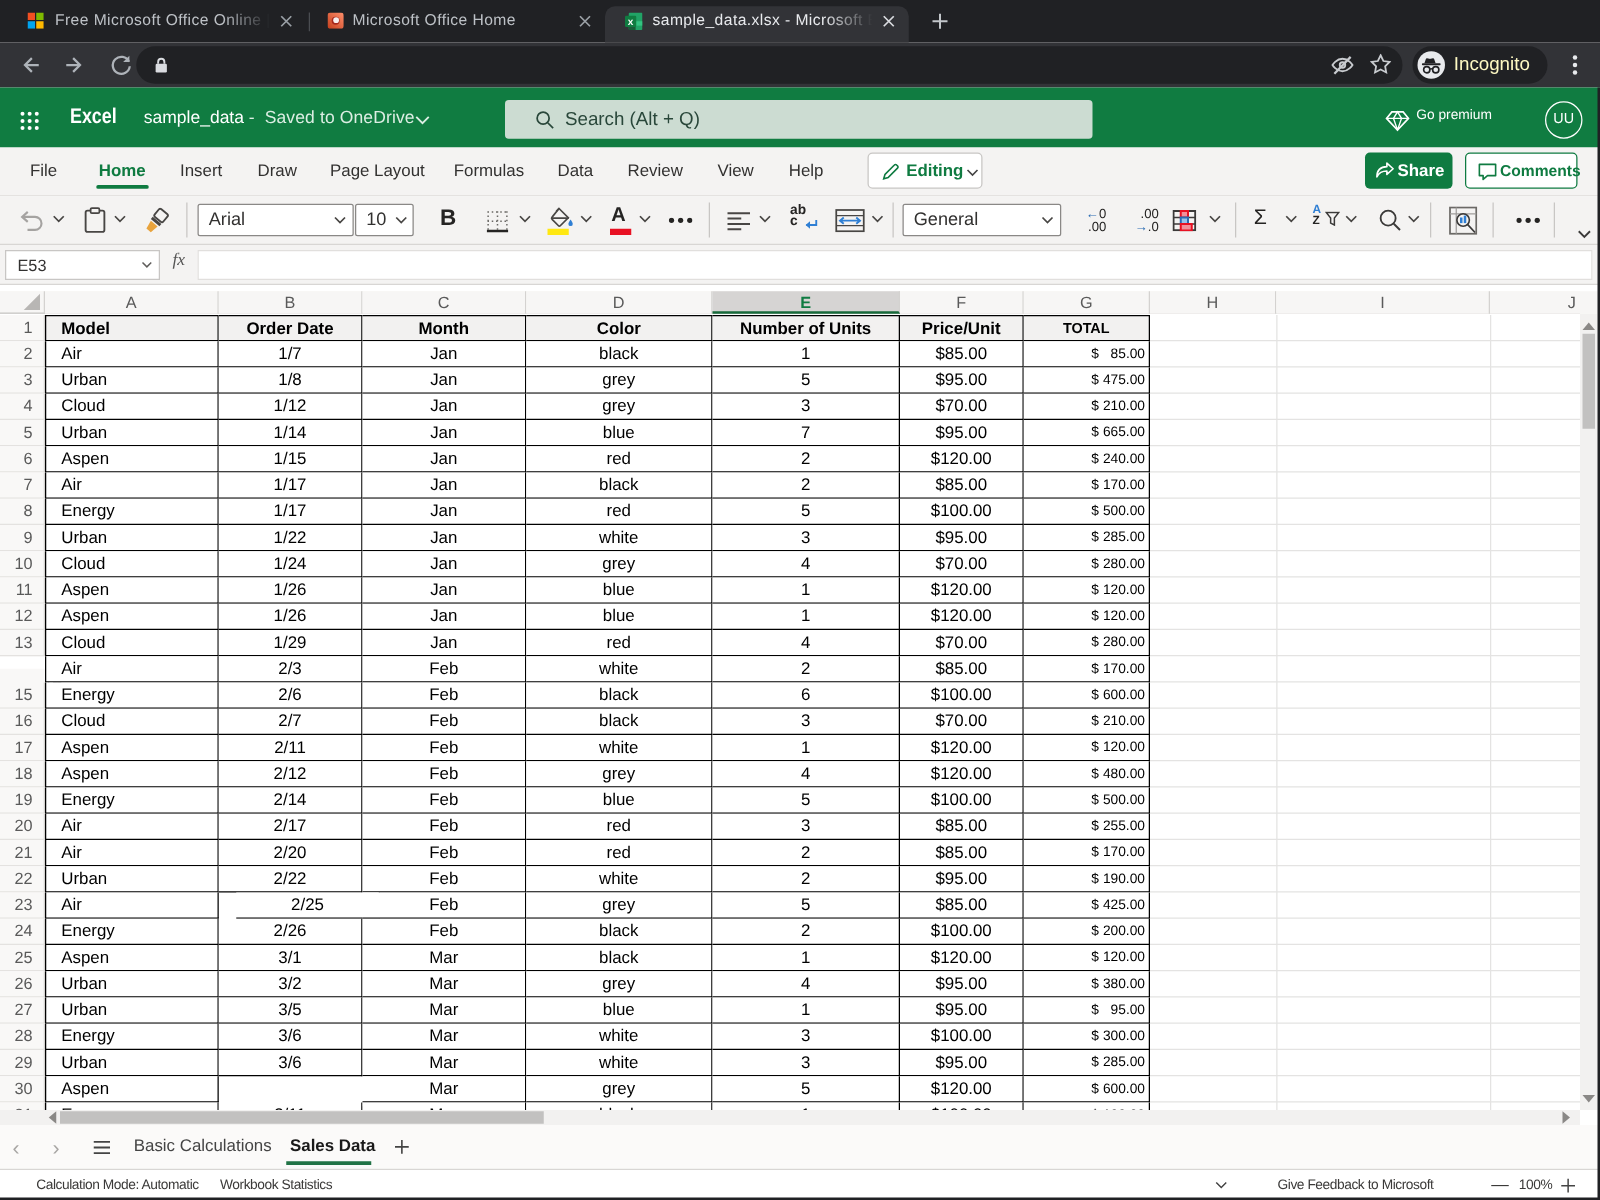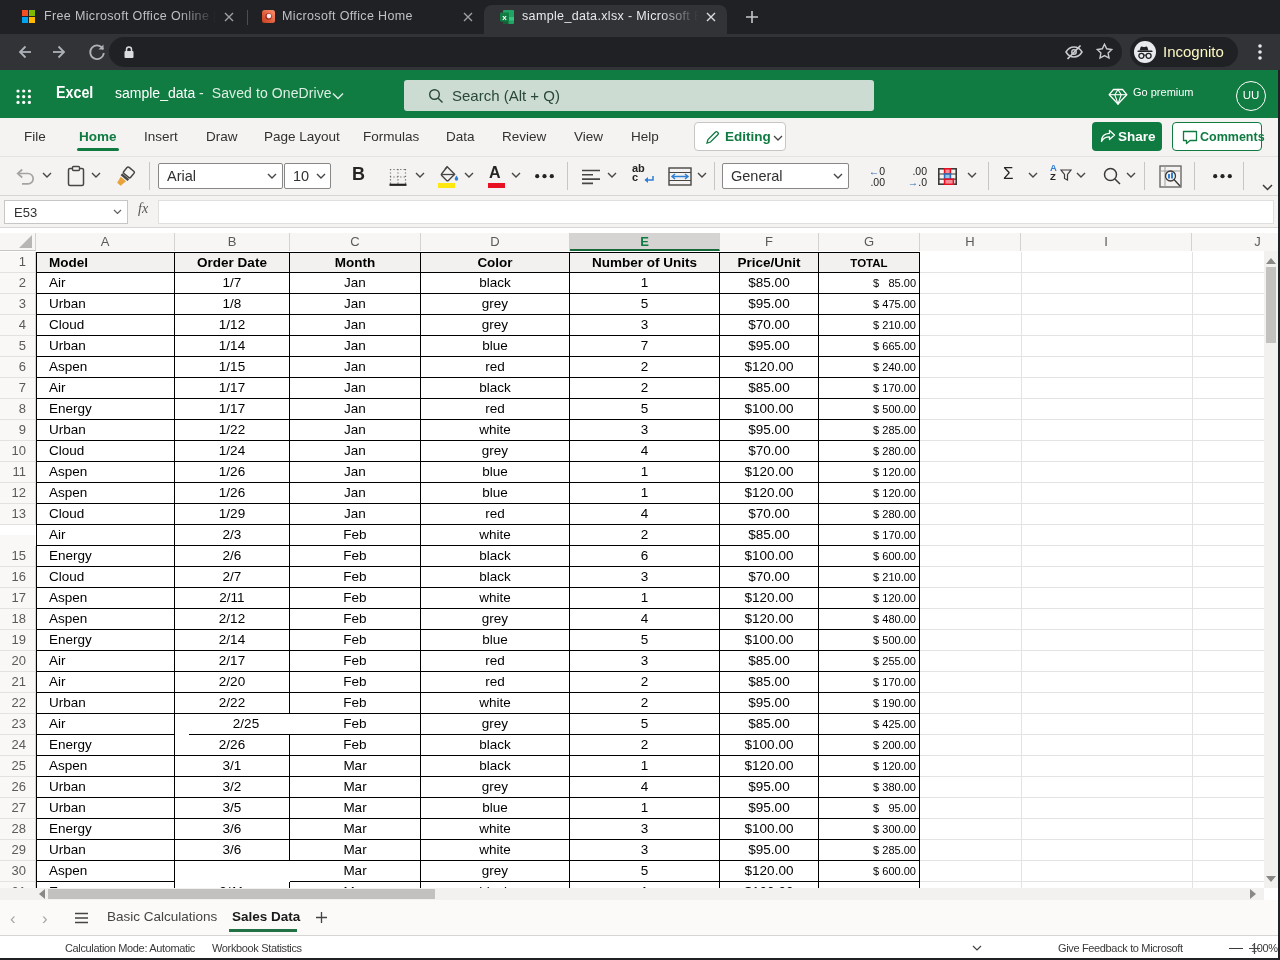--- a/index.html
+++ b/index.html
@@ -84,21 +84,21 @@
 
 
 #sheetbar{position:absolute;left:0;top:900px;width:1280px;height:35px;background:#fbfaf9;}
 #sheetbar .nav{position:absolute;top:9px;font-size:17px;color:#a8a6a4;}
 .stab{position:absolute;top:9px;font-size:13.5px;color:#444;white-space:nowrap;}
 .stab.act{font-weight:700;color:#1a1a1a;}
 #stabline{position:absolute;left:229px;top:29px;width:68px;height:3px;background:#217346;}
 
 
 #statusbar{position:absolute;left:0;top:935px;width:1280px;height:25px;background:#fff;border-top:1px solid #d8d6d4;}
-#statusbar .st{position:absolute;top:6px;font-size:11px;color:#3b3a39;letter-spacing:-0.35px;margin-left:36px;}
+#statusbar .st{position:absolute;top:6px;font-size:11px;color:#3b3a39;letter-spacing:-0.35px;}
 
 #rightedge{position:absolute;left:1278px;top:70px;width:2px;height:890px;background:#202124;}
 #bottomedge{position:absolute;left:0;top:958px;width:1280px;height:2px;background:#202124;}
 </style></head>
 <body>
 <div id="page">
 
 <div id="tabstrip">
 
   <svg class="abs" style="left:22px;top:10px" width="13" height="13">

